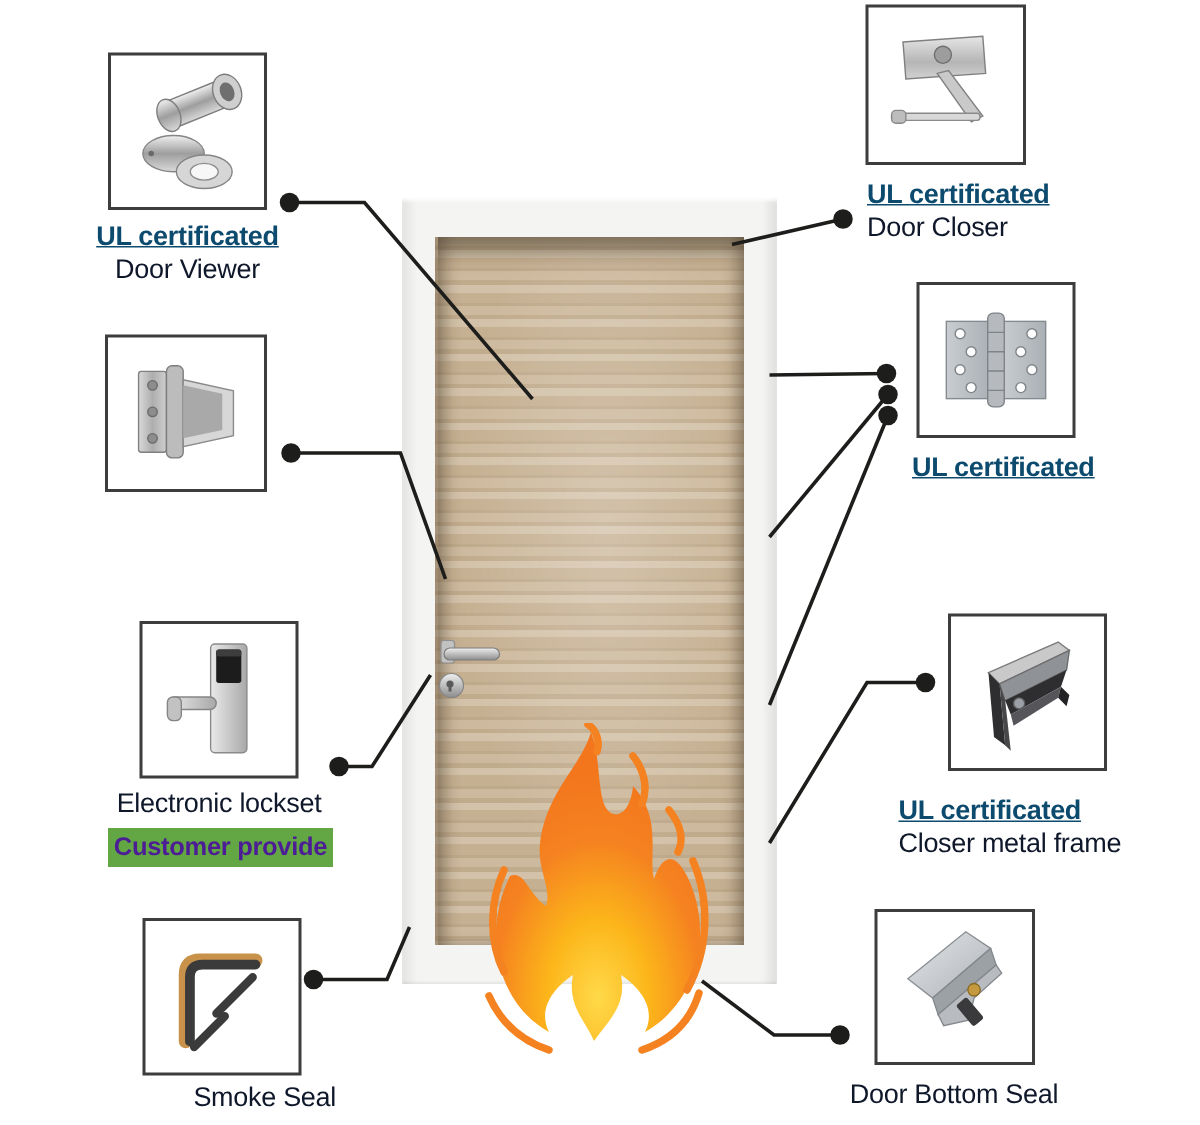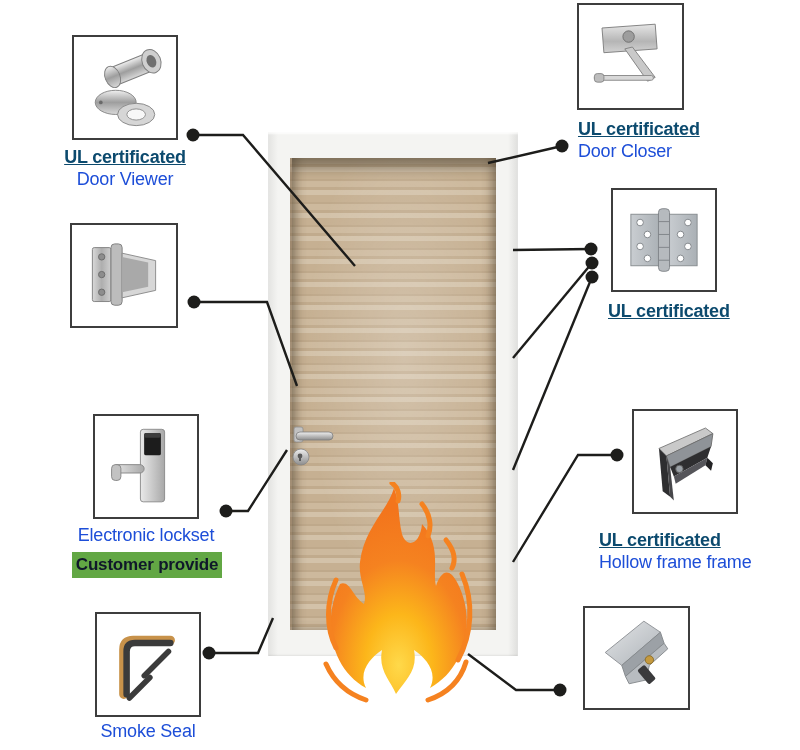--- a/index.html
+++ b/index.html
@@ -8,40 +8,40 @@
   .abs{position:absolute;}
   
   #lines{position:absolute;left:0;top:0;width:800px;height:750px;pointer-events:none;}
   
   .pbox{position:absolute;background:#ffffff;border:2px solid #3d3d3d;box-sizing:border-box;
         display:flex;align-items:center;justify-content:center;}
   .pbox svg{display:block;}
   
   .tblock{position:absolute;line-height:22px;}
   .heading{font-size:18px;font-weight:700;color:#0c4a6e;letter-spacing:-0.2px;text-decoration:underline;}
-  .label{font-size:18px;font-weight:400;color:#1d4ed8;letter-spacing:-0.2px;}
+  .label{font-size:18px;font-weight:400;color:#0f172a;letter-spacing:-0.2px;}
   .center{text-align:center;}
   #viewer-box{left:72px;top:35px;width:106px;height:105px;}
   #latch-box{left:70px;top:223px;width:108px;height:105px;}
   #lockset-box{left:93px;top:414px;width:106px;height:105px;}
   #smoke-box{left:95px;top:612px;width:106px;height:105px;}
   #closer-box{left:577px;top:3px;width:107px;height:107px;}
   #hinge-box{left:611px;top:188px;width:106px;height:104px;}
   #frame-box{left:632px;top:409px;width:106px;height:105px;}
   #bottomseal-box{left:583px;top:606px;width:107px;height:104px;}
   #viewer-text{left:47px;top:146px;width:156px;}
   #latch-text{left:39px;top:336px;width:170px;}
   #lockset-text{left:61px;top:524px;width:170px;}
-  #smoke-text{left:72px;top:720px;width:152px;}
+  #smoke-text{left:72px;top:720px;width:152px;text-align:right;}
   #closer-text{left:578px;top:118px;width:190px;}
   #hinge-text{left:608px;top:300px;width:190px;}
   #frame-text{left:599px;top:529px;width:200px;}
   #bottomseal-text{left:541px;top:718px;width:190px;}
   #badge{position:absolute;left:72px;top:552px;width:150px;height:26px;background:#62a744;
-         color:#0f172a;font-size:17px;font-weight:700;display:flex;align-items:center;
+         color:#4c1d95;font-size:17px;font-weight:700;display:flex;align-items:center;
          justify-content:center;letter-spacing:-0.2px;}
   
   #doorframe{left:268px;top:132px;width:250px;height:524px;
      background:linear-gradient(90deg,#e3e3e1 0,#f4f4f2 10px,#f4f4f2 240px,#dfdfdd 250px);
      box-shadow:inset 0 2px 2px rgba(255,255,255,.8), inset 0 -1px 2px rgba(0,0,0,.08);}
   #doorpanel{left:290px;top:158px;width:206px;height:472px;
      background:
        radial-gradient(ellipse at 55% 42%, rgba(255,255,255,.22), rgba(255,255,255,0) 62%),
        repeating-linear-gradient(180deg,#cdb99d 0 6px,#c1ab8d 6px 9px,#d3c2a9 9px 14px,#c6b092 14px 21px,#bfa98b 21px 23px),
        #c8b295;
@@ -289,17 +289,20 @@
     <div class="heading">UL certificated</div>
     <div class="label">Door Closer</div>
   </div>
 
   <div id="hinge-text" class="tblock">
     <div class="heading">UL certificated</div>
   </div>
 
   <div id="frame-text" class="tblock">
     <div class="heading">UL certificated</div>
-    <div class="label">Hollow frame frame</div>
-  </div>
-
+    <div class="label">Closer metal frame</div>
+  </div>
+
+  <div id="bottomseal-text" class="tblock center">
+    <div class="label">Door Bottom Seal</div>
+  </div>
 
 </div>
 
 </body></html>

